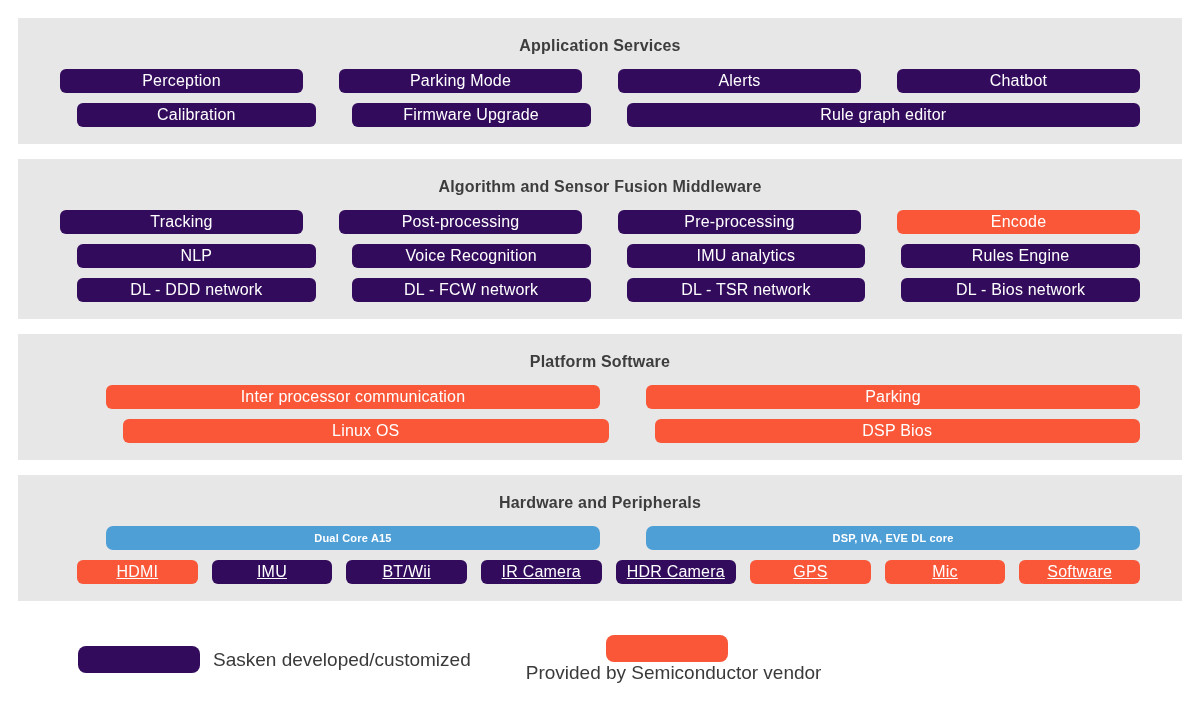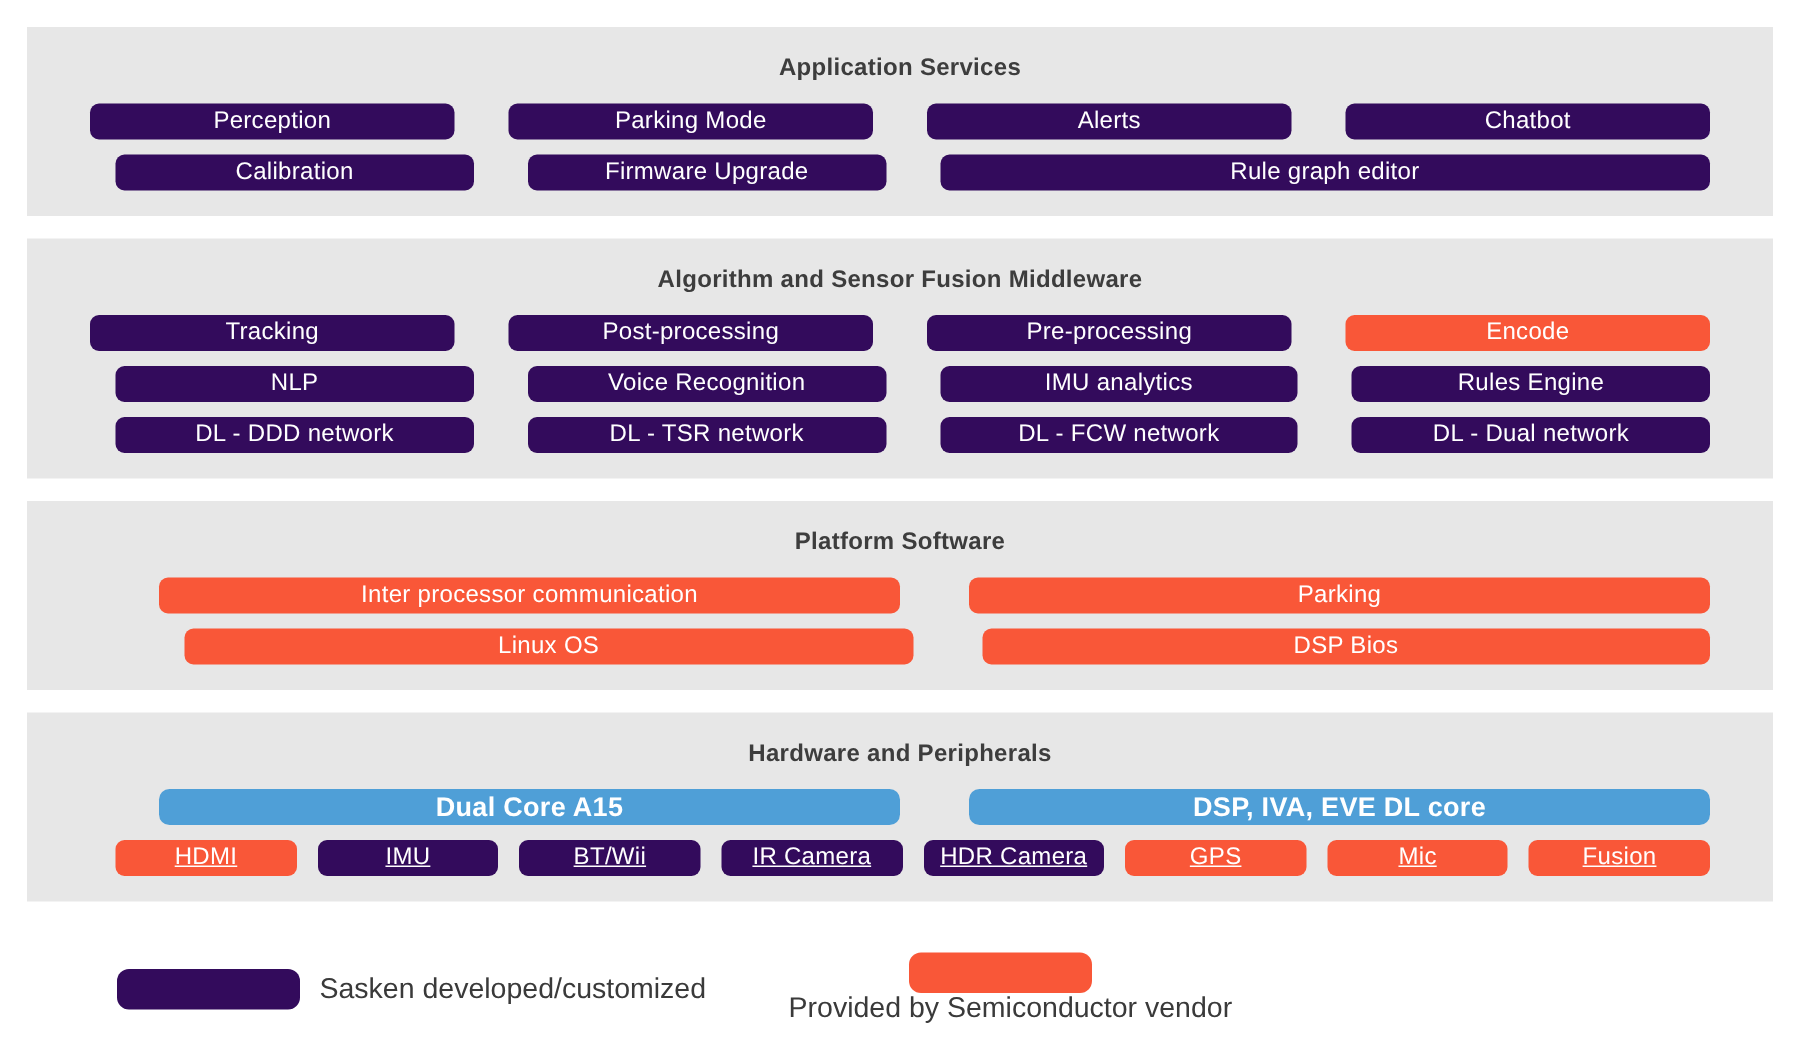--- a/index.html
+++ b/index.html
@@ -37,21 +37,21 @@
     height:24px;
     border-radius:6px;
     color:#ffffff;
     font-size:16px;
     letter-spacing:.2px;
     display:flex;align-items:center;justify-content:center;
     white-space:nowrap;overflow:hidden;
   }
   .sasken{background:var(--purple);}
   .vendor{background:var(--orange);}
-  .core{background:var(--blue);border-radius:7px;font-weight:700;font-size:18px;}
+  .core{background:var(--blue);border-radius:7px;font-weight:700;font-size:11px;}
   .w4{width:calc((100% - 108px)/4);}
   .w4x2{width:calc((100% - 108px)/2 + 36px);}
   .w2{width:calc((100% - 36px)/2);margin-left:46px;}
   .w8{width:calc((100% - 98px)/8);text-decoration:underline;}
   .legend{
     display:flex;align-items:center;
     margin:34px 0 0 60px;
   }
   .legend-swatch{width:122px;height:27px;border-radius:8px;flex:none;}
   .legend-label{
@@ -90,23 +90,23 @@
       <div class="btn vendor w4">Encode</div>
     </div>
     <div class="row">
       <div class="btn sasken w4">NLP</div>
       <div class="btn sasken w4">Voice Recognition</div>
       <div class="btn sasken w4">IMU analytics</div>
       <div class="btn sasken w4">Rules Engine</div>
     </div>
     <div class="row">
       <div class="btn sasken w4">DL - DDD network</div>
+      <div class="btn sasken w4">DL - FCW network</div>
       <div class="btn sasken w4">DL - TSR network</div>
-      <div class="btn sasken w4">DL - FCW network</div>
-      <div class="btn sasken w4">DL - Dual network</div>
+      <div class="btn sasken w4">DL - Bios network</div>
     </div>
   </div>
 
   <div class="section">
     <div class="section-title">Platform Software</div>
     <div class="row">
       <div class="btn vendor w2">Inter processor communication</div>
       <div class="btn vendor w2">Parking</div>
     </div>
     <div class="row">
@@ -122,21 +122,21 @@
       <div class="btn core w2">DSP, IVA, EVE DL core</div>
     </div>
     <div class="row">
       <div class="btn vendor w8">HDMI</div>
       <div class="btn sasken w8">IMU</div>
       <div class="btn sasken w8">BT/Wii</div>
       <div class="btn sasken w8">IR Camera</div>
       <div class="btn sasken w8">HDR Camera</div>
       <div class="btn vendor w8">GPS</div>
       <div class="btn vendor w8">Mic</div>
-      <div class="btn vendor w8">Fusion</div>
+      <div class="btn vendor w8">Software</div>
     </div>
   </div>
 
   <div class="legend">
     <div class="legend-group">
       <div class="legend-swatch sasken"></div>
       <div class="legend-label">Sasken developed/customized</div>
     </div>
     <div class="legend-group">
       <div class="legend-swatch vendor"></div>

